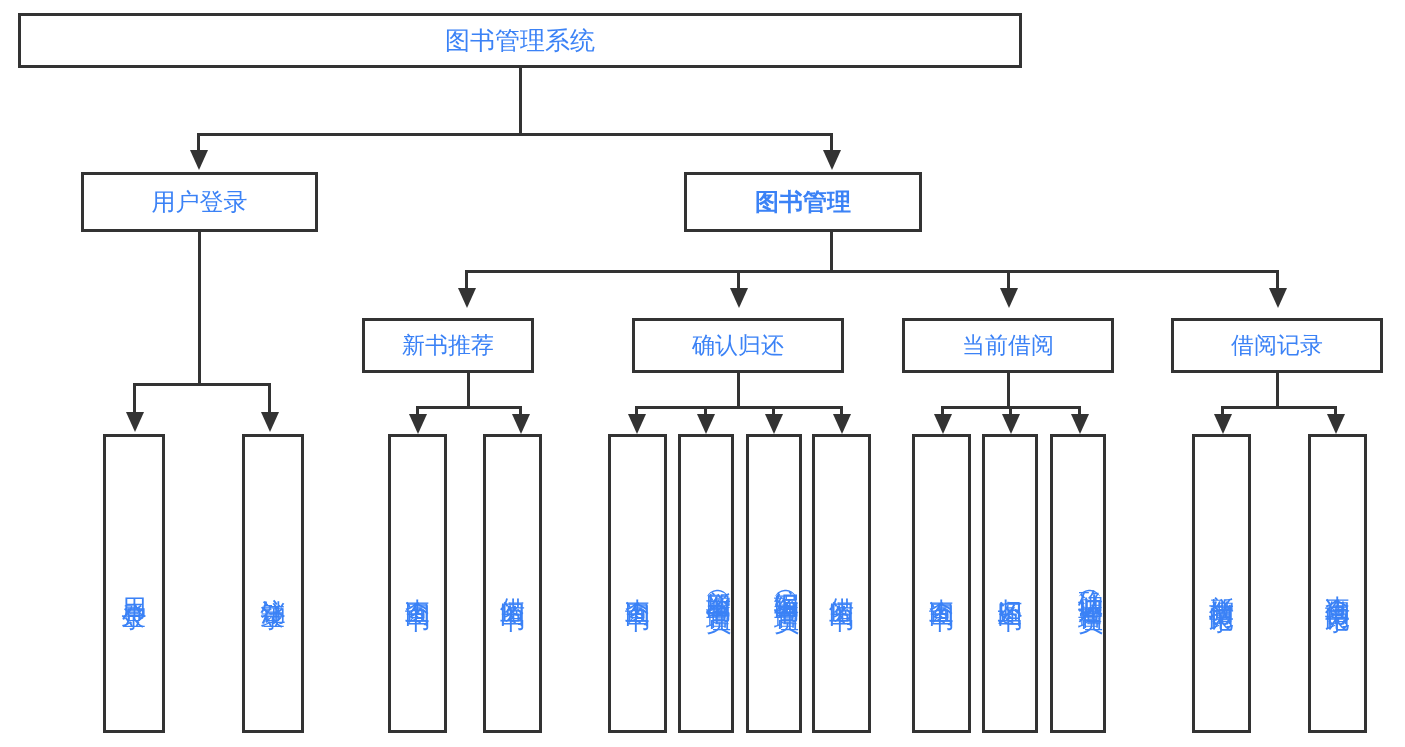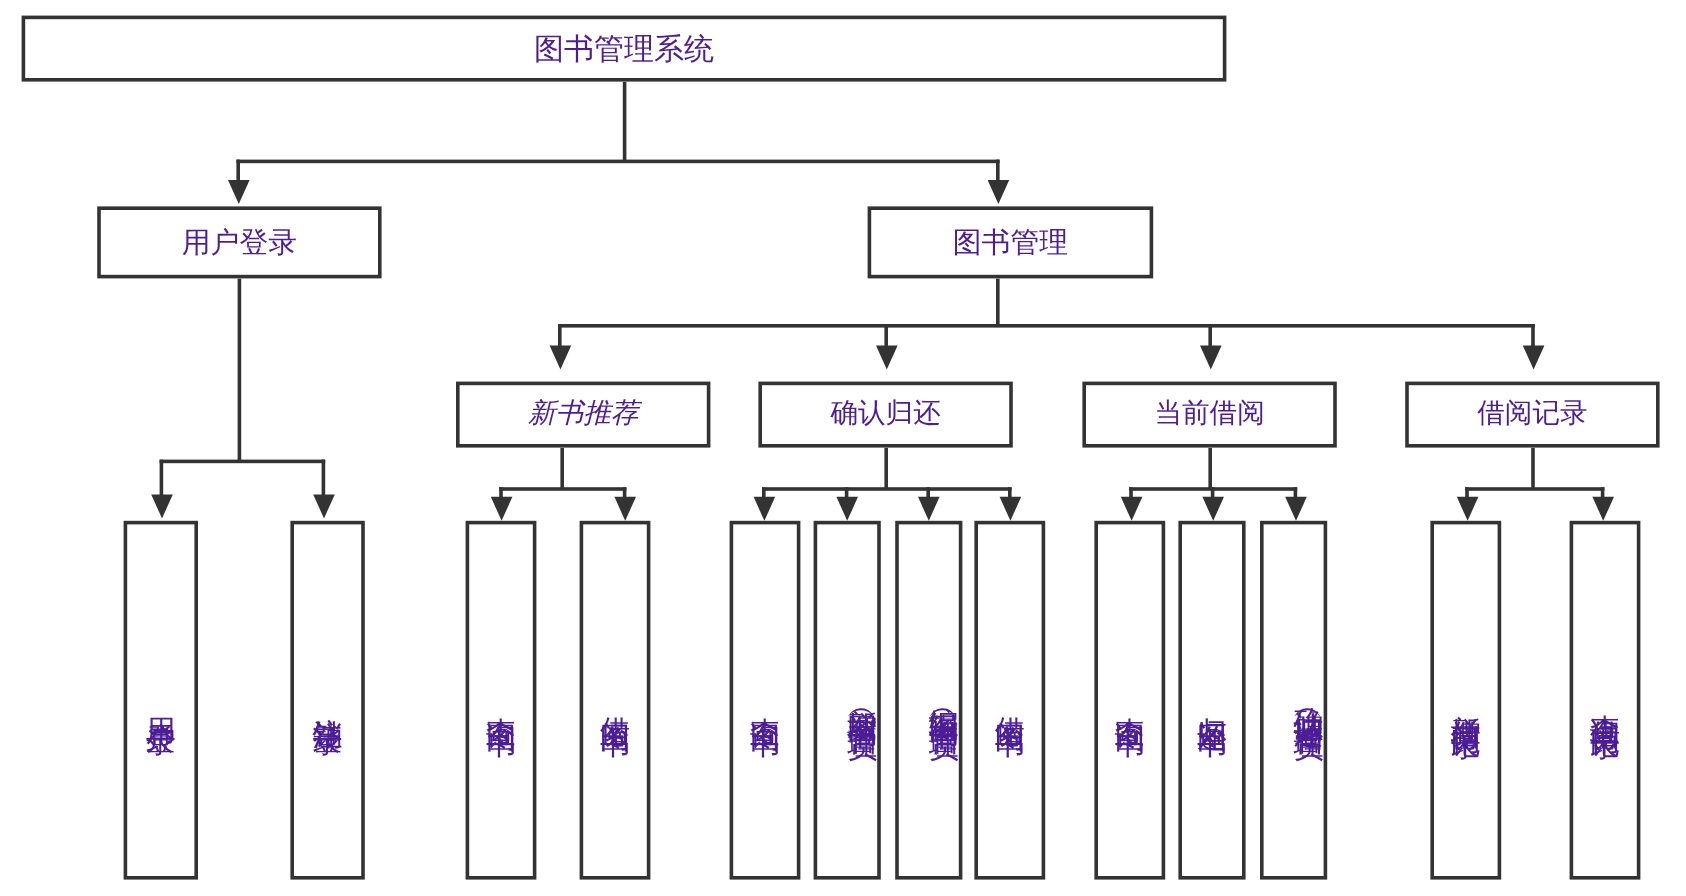--- a/index.html
+++ b/index.html
@@ -20,21 +20,21 @@
   }
   
   .node {
     position: absolute;
     box-sizing: border-box;
     border: 3px solid #333333;
     background: #ffffff;
     display: flex;
     align-items: center;
     justify-content: center;
-    color: #4c1d95;
+    color: #3b82f6;
     font-family: "DejaVu Sans", "Liberation Sans", sans-serif;
     line-height: 1.0;
     z-index: 3;
   }
   .node.root {
     font-size: 25px;
   }
   .node.level2 {
     font-size: 24px;
   }
@@ -96,41 +96,41 @@
   <div class="vline" style="left:519px; top:68px; height:67px;"></div>
 
   <div class="hline" style="left:197px; top:133px; width:636px;"></div>
   <div class="vline" style="left:197px; top:133px; height:22px;"></div>
   <div class="arrow" style="left:190px; top:150px;"></div>
   <div class="vline" style="left:830px; top:133px; height:22px;"></div>
   <div class="arrow" style="left:823px; top:150px;"></div>
 
   <div class="node level2" style="left:81px; top:172px; width:237px; height:60px;">用户登录</div>
 
-  <div class="node level2" style="left:723px; top:172px; width:238px; height:60px;">图书管理</div>
+  <div class="node level2" style="left:684px; top:172px; width:238px; height:60px;font-weight:bold;">图书管理</div>
 
   <div class="vline" style="left:198px; top:232px; height:153px;"></div>
   <div class="hline" style="left:133px; top:383px; width:138px;"></div>
   <div class="vline" style="left:133px; top:383px; height:33px;"></div>
   <div class="arrow" style="left:126px; top:412px;"></div>
   <div class="vline" style="left:268px; top:383px; height:33px;"></div>
   <div class="arrow" style="left:261px; top:412px;"></div>
 
   <div class="vline" style="left:830px; top:232px; height:40px;"></div>
   <div class="hline" style="left:465px; top:270px; width:814px;"></div>
   <div class="vline" style="left:465px; top:270px; height:22px;"></div>
   <div class="arrow" style="left:458px; top:288px;"></div>
   <div class="vline" style="left:737px; top:270px; height:22px;"></div>
   <div class="arrow" style="left:730px; top:288px;"></div>
   <div class="vline" style="left:1007px; top:270px; height:22px;"></div>
   <div class="arrow" style="left:1000px; top:288px;"></div>
   <div class="vline" style="left:1276px; top:270px; height:22px;"></div>
   <div class="arrow" style="left:1269px; top:288px;"></div>
 
-  <div class="node level3" style="left:380px; top:318px; width:212px; height:55px;font-style:italic;">新书推荐</div>
+  <div class="node level3" style="left:362px; top:318px; width:172px; height:55px;">新书推荐</div>
   <div class="node level3" style="left:632px; top:318px; width:212px; height:55px;">确认归还</div>
   <div class="node level3" style="left:1171px; top:318px; width:212px; height:55px;">借阅记录</div>
   <div class="node level3" style="left:902px; top:318px; width:212px; height:55px;">当前借阅</div>
 
   <div class="vline" style="left:467px; top:373px; height:35px;"></div>
   <div class="hline" style="left:416px; top:406px; width:106px;"></div>
   <div class="vline" style="left:416px; top:406px; height:12px;"></div>
   <div class="arrow" style="left:409px; top:414px;"></div>
   <div class="vline" style="left:519px; top:406px; height:12px;"></div>
   <div class="arrow" style="left:512px; top:414px;"></div>

